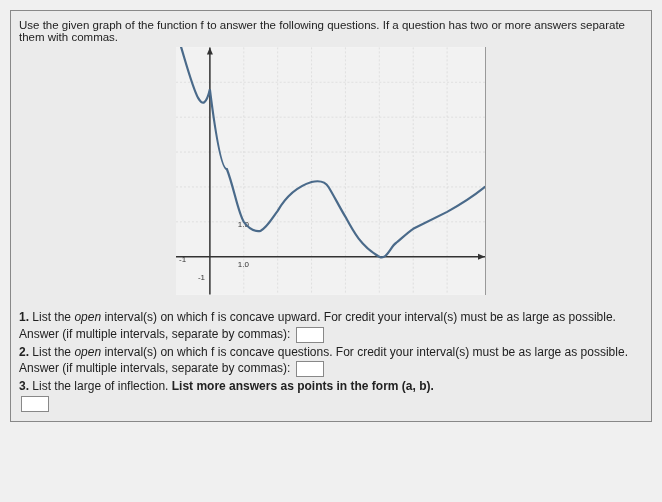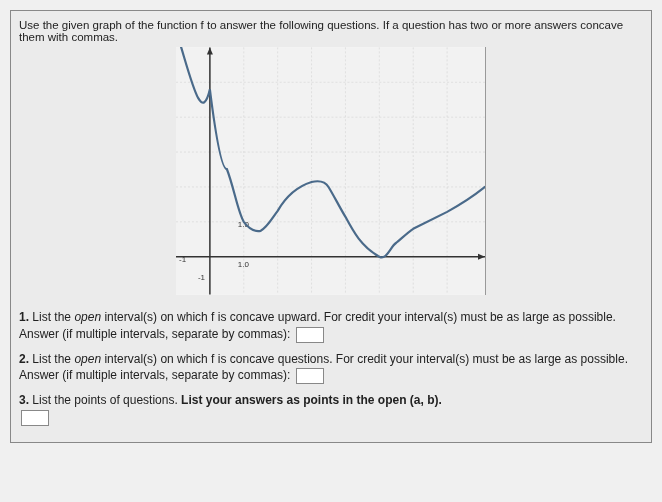--- a/index.html
+++ b/index.html
@@ -24,42 +24,42 @@
     .graph-area {
       display: flex;
       justify-content: center;
       margin: 4px 0 14px 0;
     }
     .graph {
       background: #f5f5f5;
       border-right: 1px solid #999;
     }
     .question {
-      margin: 8px 0;
+      margin: 1px 0;
       line-height: 1.4;
     }
     .question strong {
       font-weight: bold;
     }
     .answer-input {
       display: inline-block;
       border: 1px solid #888;
       background: #fff;
       width: 28px;
       height: 16px;
       vertical-align: middle;
       margin-left: 2px;
     }
     .italic { font-style: italic; }
   </style>
 </head>
 <body>
 
 <div class="container">
-  <div class="instructions">Use the given graph of the function f to answer the following questions. If a question has two or more answers concave them with commas.</div>
+  <div class="instructions">Use the given graph of the function f to answer the following questions. If a question has two or more answers separate them with commas.</div>
 
   <div class="graph-area">
     <svg class="graph" width="310" height="248" viewBox="0 0 310 248">
 
       <rect x="0" y="0" width="310" height="248" fill="#f2f2f2" stroke="none"></rect>
 
       <g stroke="#ccc" stroke-width="0.5" stroke-dasharray="2,2">
         <line x1="0" y1="35" x2="310" y2="35"></line>
         <line x1="0" y1="70" x2="310" y2="70"></line>
         <line x1="0" y1="105" x2="310" y2="105"></line>
@@ -108,16 +108,16 @@
     <span class="answer-input"></span>
   </div>
 
   <div class="question">
     <strong>2.</strong><span> List the </span><span class="italic">open</span><span> interval(s) on which f is concave questions. For credit your interval(s) must be as large as possible.</span><br>
     <span>Answer (if multiple intervals, separate by commas):</span>
     <span class="answer-input"></span>
   </div>
 
   <div class="question">
-    <strong>3.</strong><span> List the points of questions. </span><strong>List your answers as points in the open (a, b).</strong><br>
+    <strong>3.</strong><span> List the large of inflection. </span><strong>List more answers as points in the form (a, b).</strong><br>
     <span class="answer-input"></span>
   </div>
 </div>
 
 </body></html>

